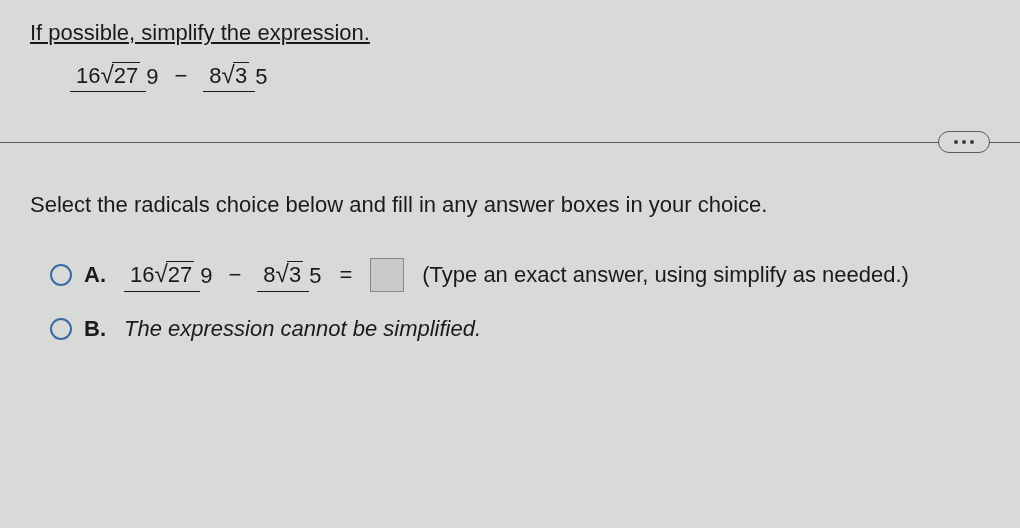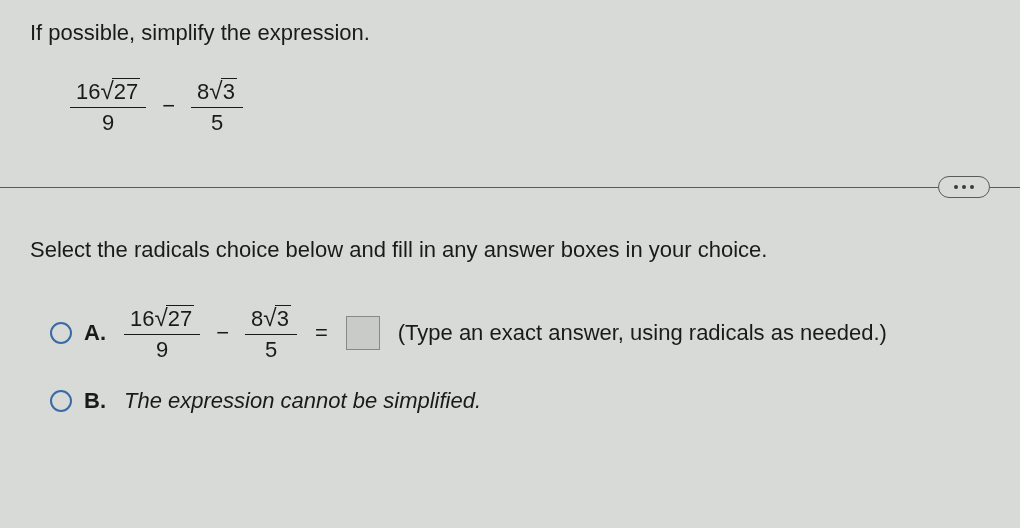--- a/index.html
+++ b/index.html
@@ -11,32 +11,33 @@
       font-family: Arial, Helvetica, sans-serif;
       background: #d8dad7;
       width: 1020px;
       height: 528px;
       padding: 20px 30px;
       color: #1a1a1a;
       font-size: 22px;
       position: relative;
     }
     .prompt-text {
-      margin-bottom: 30px;
+      margin-bottom: 14px;
+      text-decoration: underline;
     }
     .math-expr {
       margin-left: 40px;
       margin-bottom: 40px;
       display: flex;
       align-items: center;
       gap: 14px;
     }
     .frac {
       display: inline-flex;
-      flex-direction: column;
+      flex-direction: row;
       align-items: center;
       line-height: 1.2;
     }
     .frac .num {
       border-bottom: 1.5px solid #1a1a1a;
       padding: 0 6px 2px 6px;
       white-space: nowrap;
     }
     .frac .den {
       padding-top: 2px;
@@ -200,21 +201,21 @@
           <span>8</span><span class="sqrt">
               <span class="sqrt-sym">√</span>
               <span class="sqrt-rad">3</span>
             </span>
         </span>
         <span class="den">5</span>
       </span>
       <span class="equals">=</span>
       <span class="answer-box"></span>
     </span>
-    <span class="hint">(Type an exact answer, using radicals as needed.)</span>
+    <span class="hint">(Type an exact answer, using simplify as needed.)</span>
   </div>
 
   <div class="choice-row">
     <div class="radio"></div>
     <span class="choice-label">B.</span>
     <span class="choice-b-text">The expression cannot be simplified.</span>
   </div>
 
 </div>
 

